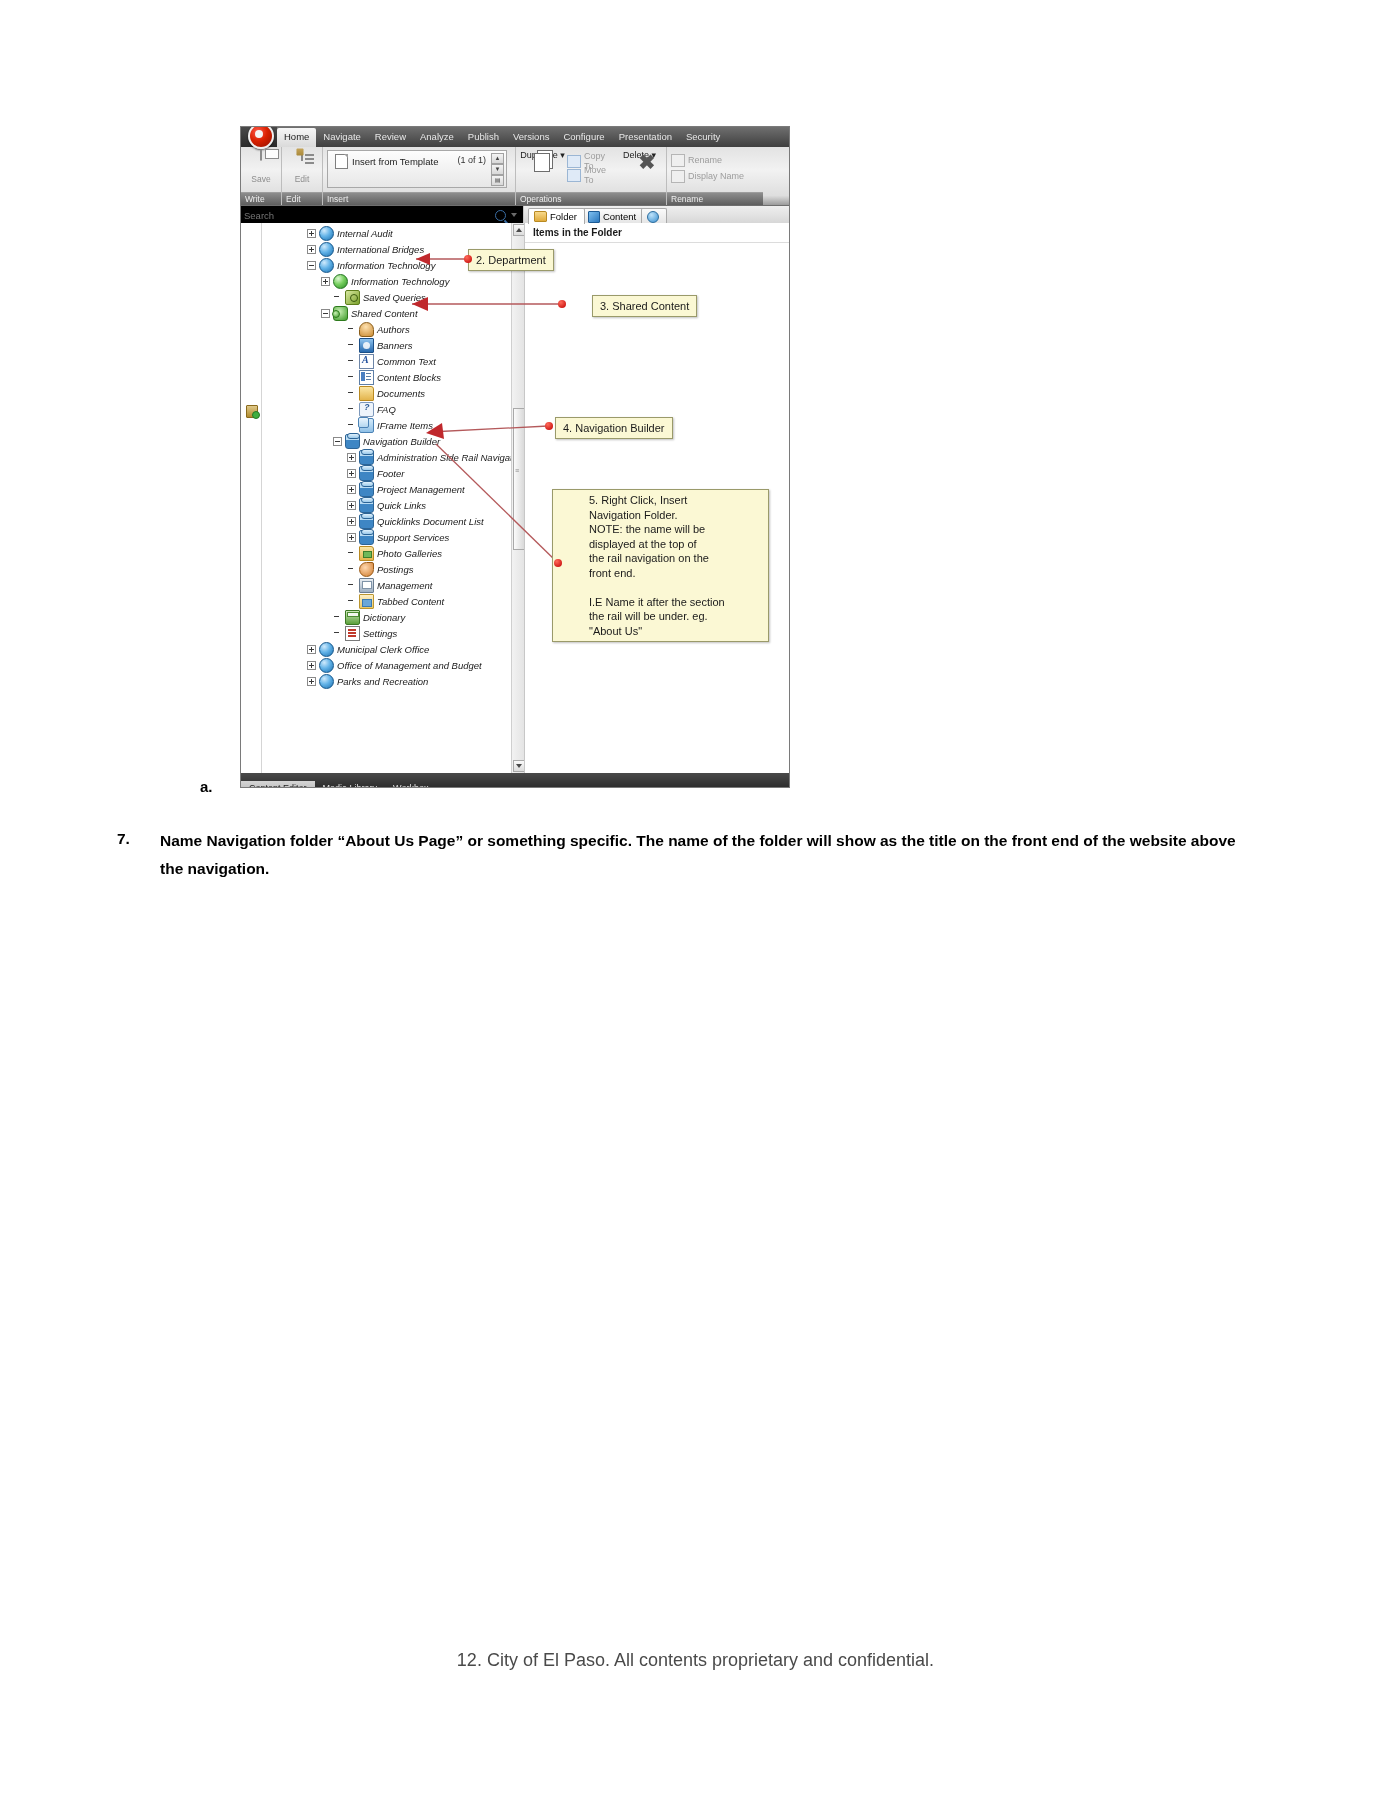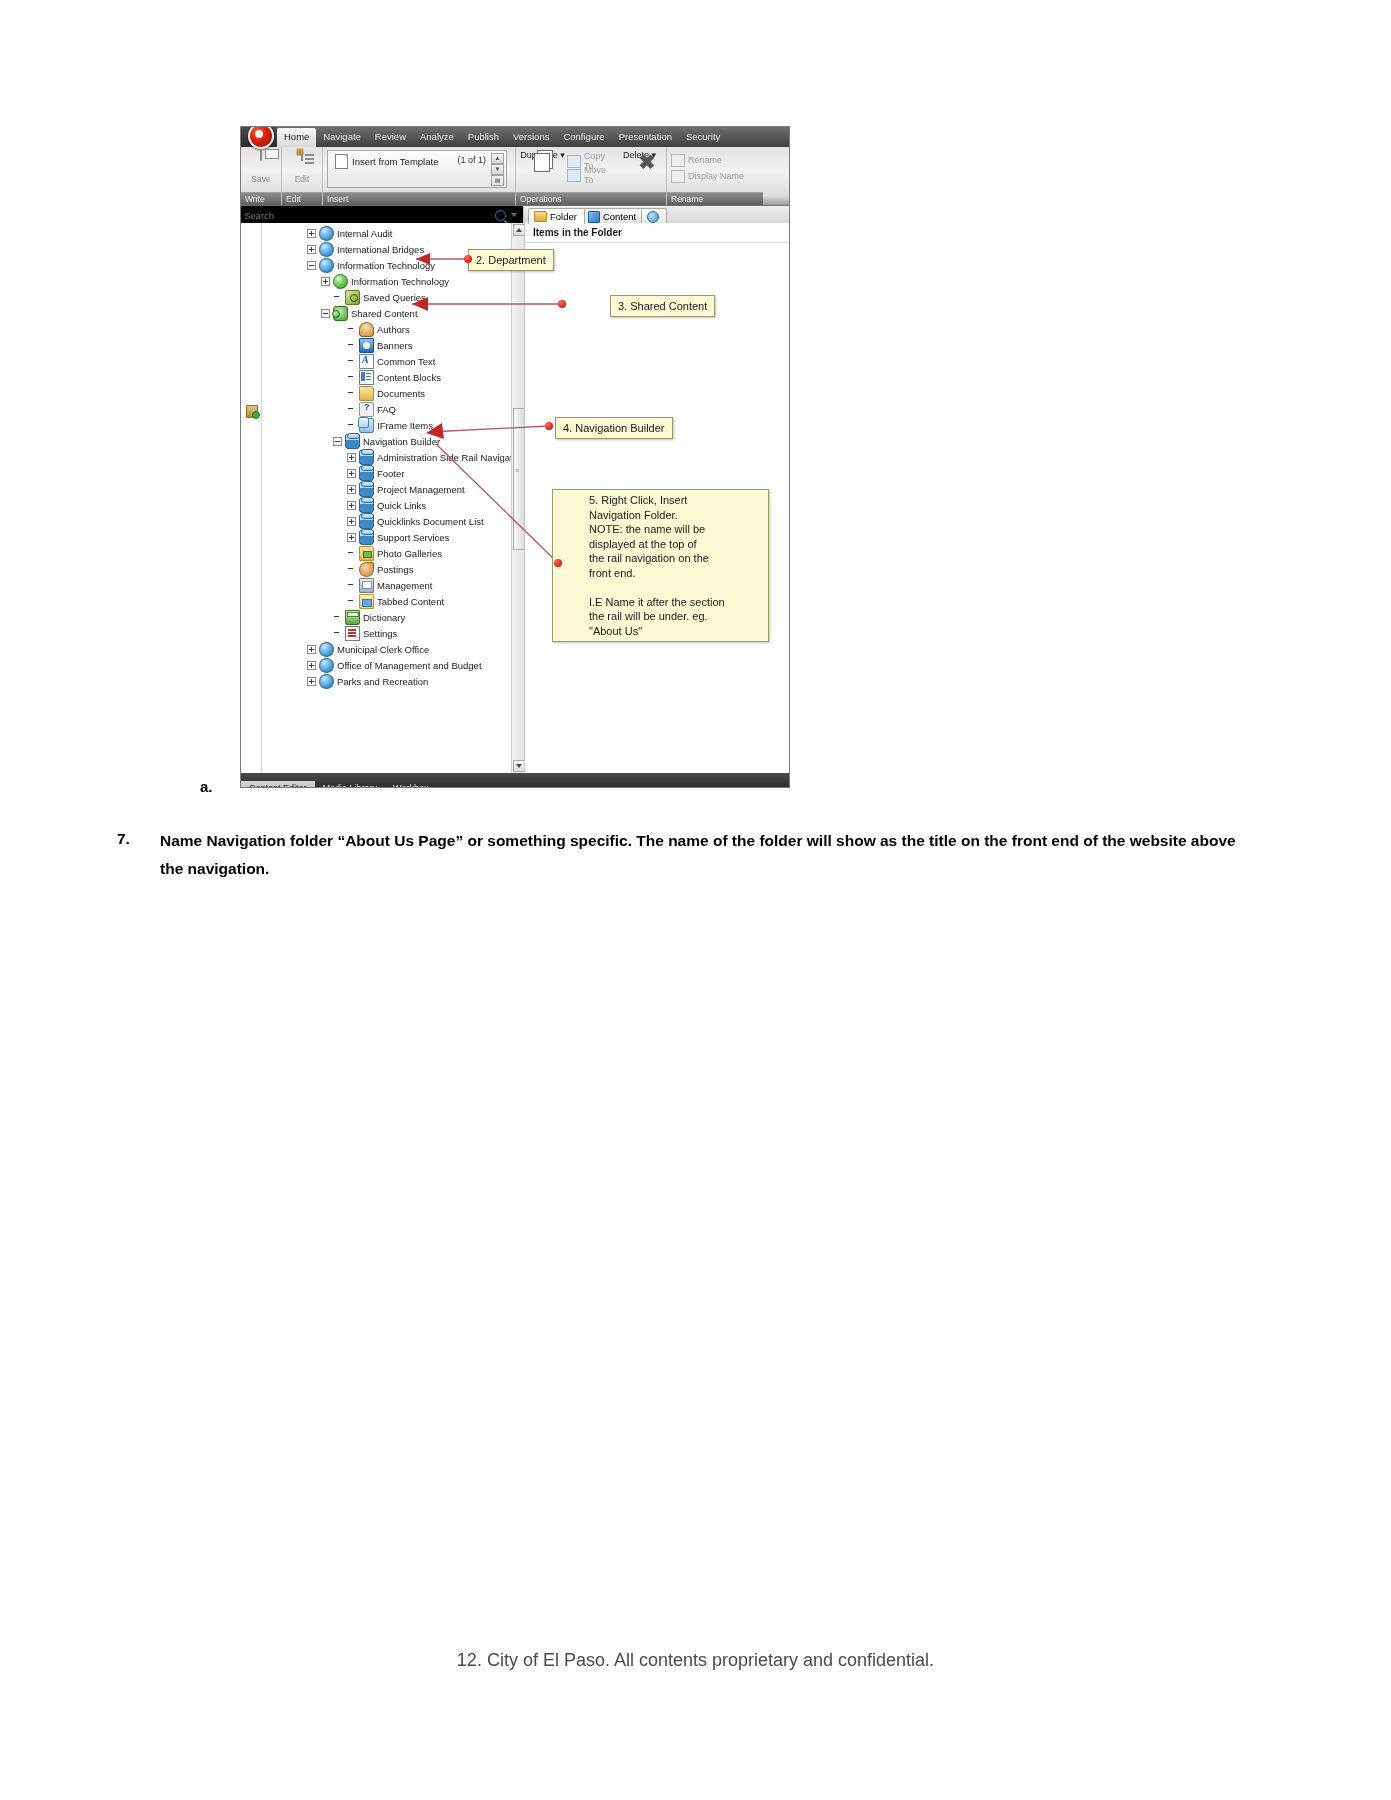--- a/index.html
+++ b/index.html
@@ -310,20 +310,21 @@
     position: absolute;
     left: 20px; top: 2px; right: 13px; bottom: 0;
     overflow: hidden;
   }
   .tnode {
     display: flex; align-items: center;
     height: 16px;
     font-size: 9.5px;
     color: #1a1a1a;
     white-space: nowrap;
+    font-style: italic;
   }
   .toggle {
     width: 9px; height: 9px;
     border: 1px solid #8a8a8a;
     background: #fff;
     margin-right: 3px;
     position: relative;
     flex: 0 0 auto;
     box-sizing: border-box;
   }
@@ -788,21 +789,21 @@
     <polygon points="186,307 202,297 204,313" fill="#c0282c"></polygon>
 
     <line x1="318" y1="437" x2="196" y2="318" stroke="#b4595b" stroke-width="1.3"></line>
   </svg>
 
   <div class="callout" id="c2" style="left:228px; top:123px;">
     <span>2. Department</span>
   </div>
   <div class="dot" style="left:224px; top:129px;"></div>
 
-  <div class="callout" id="c3" style="left:328px; top:169px;margin-left:42px;">
+  <div class="callout" id="c3" style="left:310px; top:169px;margin-left:42px;">
     <span>3. Shared Content</span>
   </div>
   <div class="dot" style="left:318px; top:174px;"></div>
 
   <div class="callout" id="c4" style="left:315px; top:291px;">
     <span>4. Navigation Builder</span>
   </div>
   <div class="dot" style="left:305px; top:296px;"></div>
 
   <div class="callout multi" id="c5" style="left:312px; top:363px; width:172px;padding-left:36px;">

